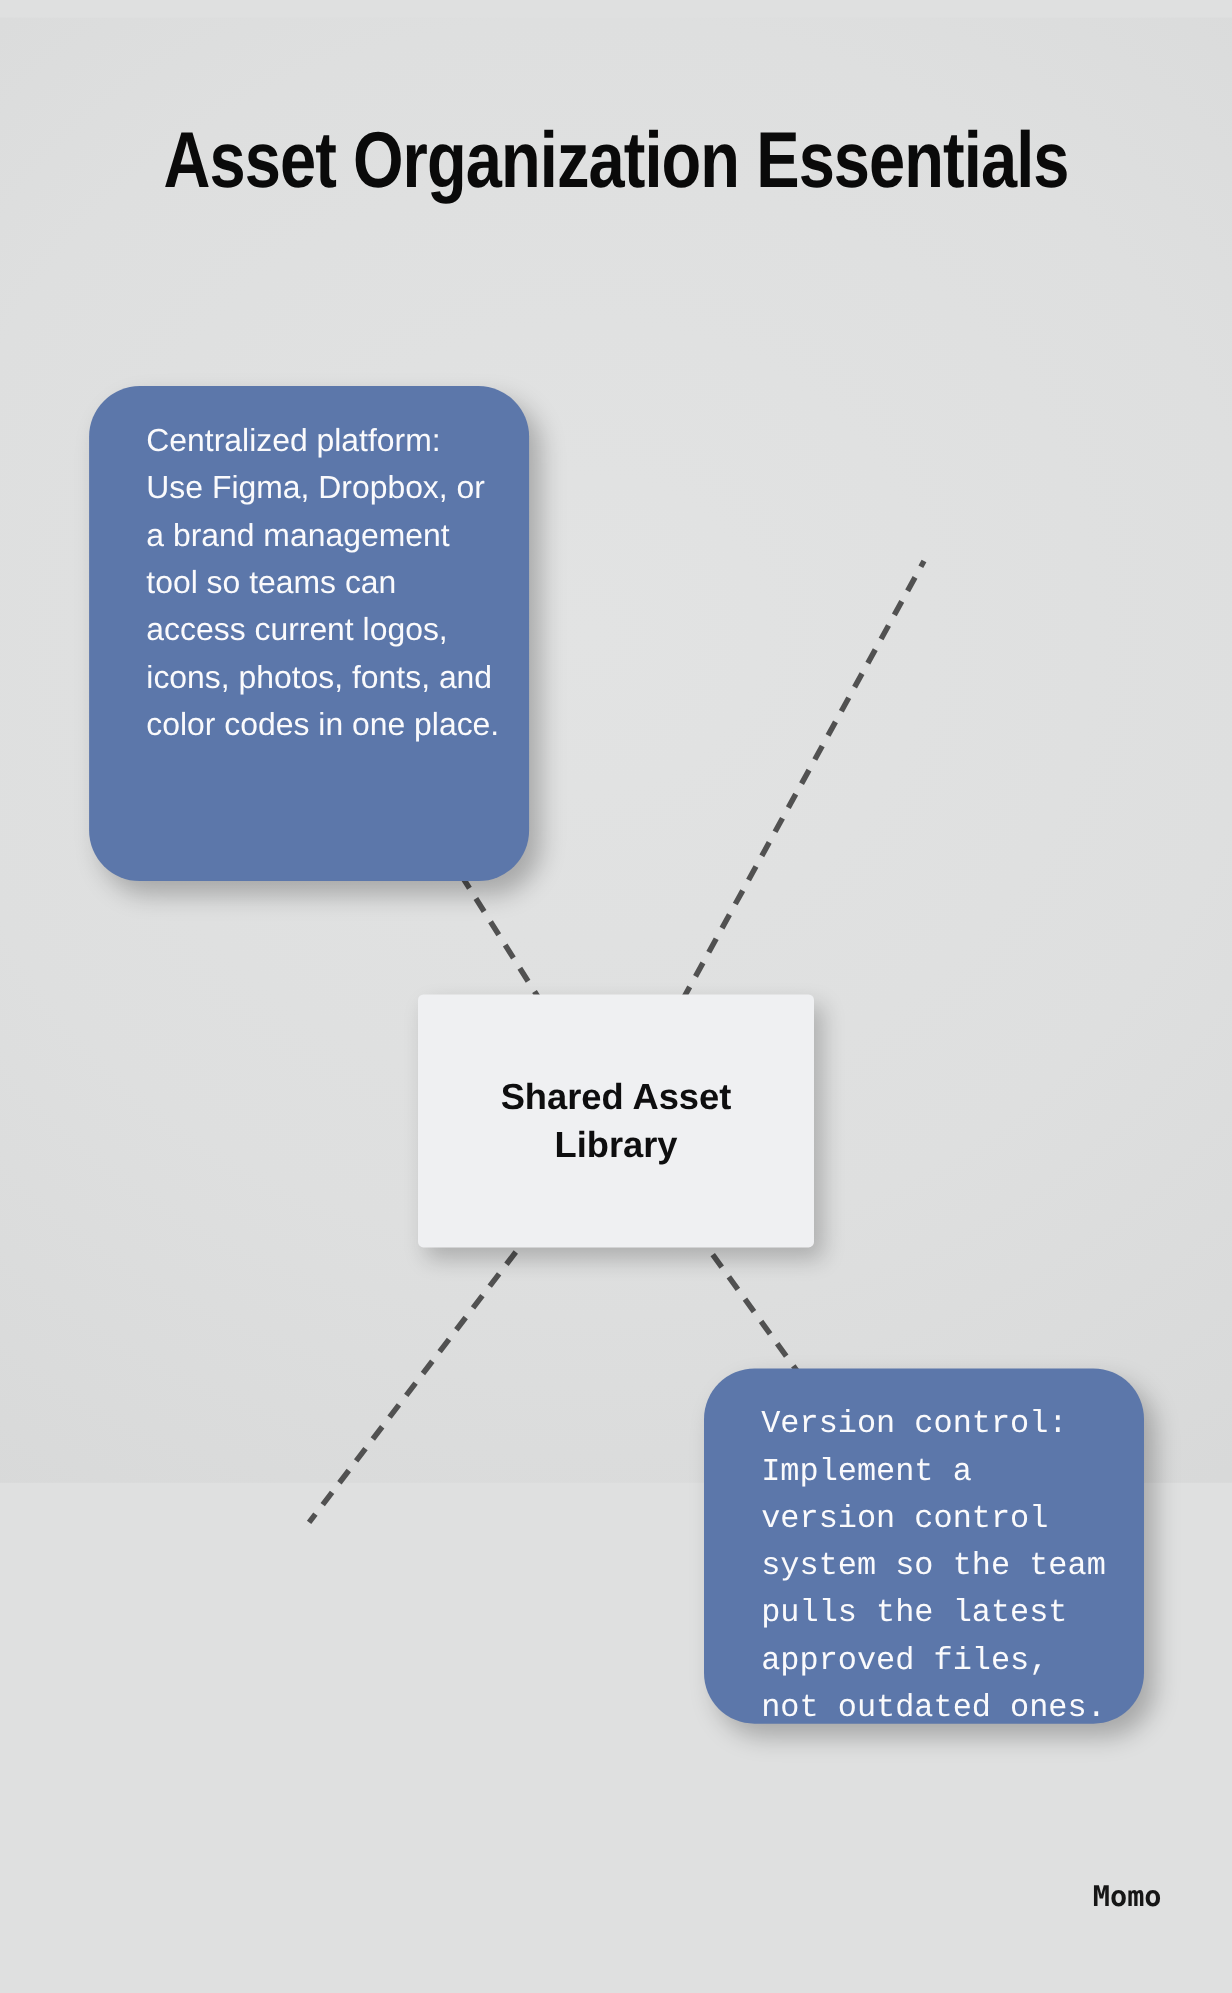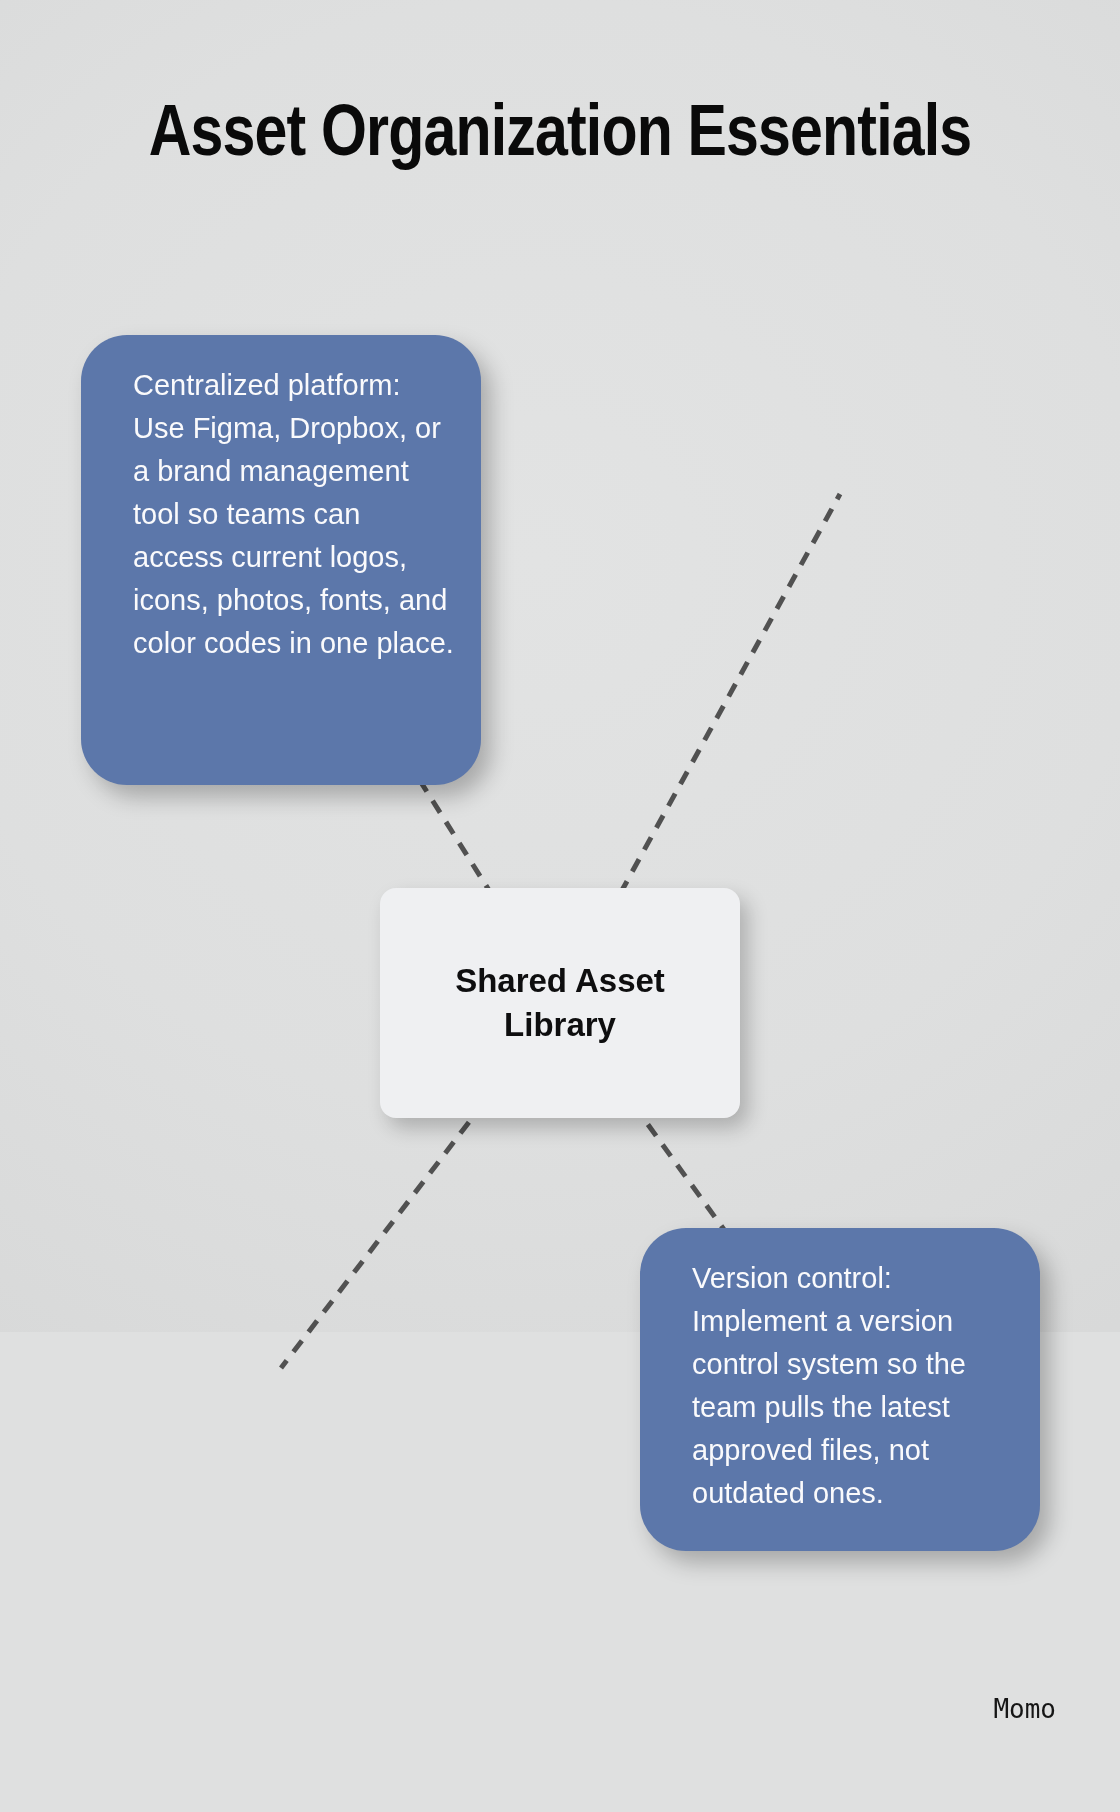--- a/index.html
+++ b/index.html
@@ -14,20 +14,21 @@
   html,body{margin:0;padding:0;}
   body{
     width:1120px;height:1812px;
     font-family:"Liberation Sans", sans-serif;
     background:var(--background);
     overflow:hidden;
   }
   .canvas{
     position:relative;width:1120px;height:1332px;
     background:radial-gradient(ellipse 90% 70% at 48% 42%, #E2E3E3 0%, #DEDFDF 60%, #D8D9D9 100%);
+    margin-top:16px;
   }
   .title{
     position:absolute;left:0;top:84px;width:1120px;height:92px;
     display:flex;align-items:center;justify-content:center;
     color:var(--title-text);
     font-size:72px;font-weight:bold;line-height:1;
     transform:scaleX(0.82);transform-origin:50% 50%;
     letter-spacing:-1px;
     white-space:nowrap;
   }
@@ -43,38 +44,38 @@
     color:var(--node-text);
     border-radius:46px;
     font-size:29px;line-height:43px;
     padding:29px 26px 0 52px;
     box-sizing:border-box;
     box-shadow:10px 12px 22px rgba(0,0,0,0.25);
   }
   .node.tl{left:81px;top:335px;width:400px;height:450px;}
   .node.tr{left:640px;top:333px;width:400px;height:322px;}
   .node.bl{left:81px;top:1230px;width:400px;height:276px;}
-  .node.br{left:640px;top:1228px;width:400px;height:323px;}
+  .node.br{left:640px;top:1228px;width:400px;height:323px;font-family:Liberation Mono, monospace;}
   .center-node{
     position:absolute;z-index:3;
     left:380px;top:888px;width:360px;height:230px;
     background:var(--center-fill);
-    border-radius:16px;
+    border-radius:5px;
     box-shadow:8px 10px 20px rgba(0,0,0,0.22);
     display:flex;align-items:center;justify-content:center;
     text-align:center;
     color:var(--center-text);
     font-size:33px;font-weight:bold;line-height:44px;
     padding:0 40px;box-sizing:border-box;
   }
   .watermark{
     position:absolute;z-index:2;
     right:64px;top:1694px;
     font-family:"DejaVu Sans Mono", monospace;
-    font-weight:normal;font-size:26px;line-height:30px;
+    font-weight:bold;font-size:26px;line-height:30px;
     color:#161616;
   }
 </style>
 </head>
 <body>
 
 <div class="canvas">
 
   <div class="title">Asset Organization Essentials</div>
 

